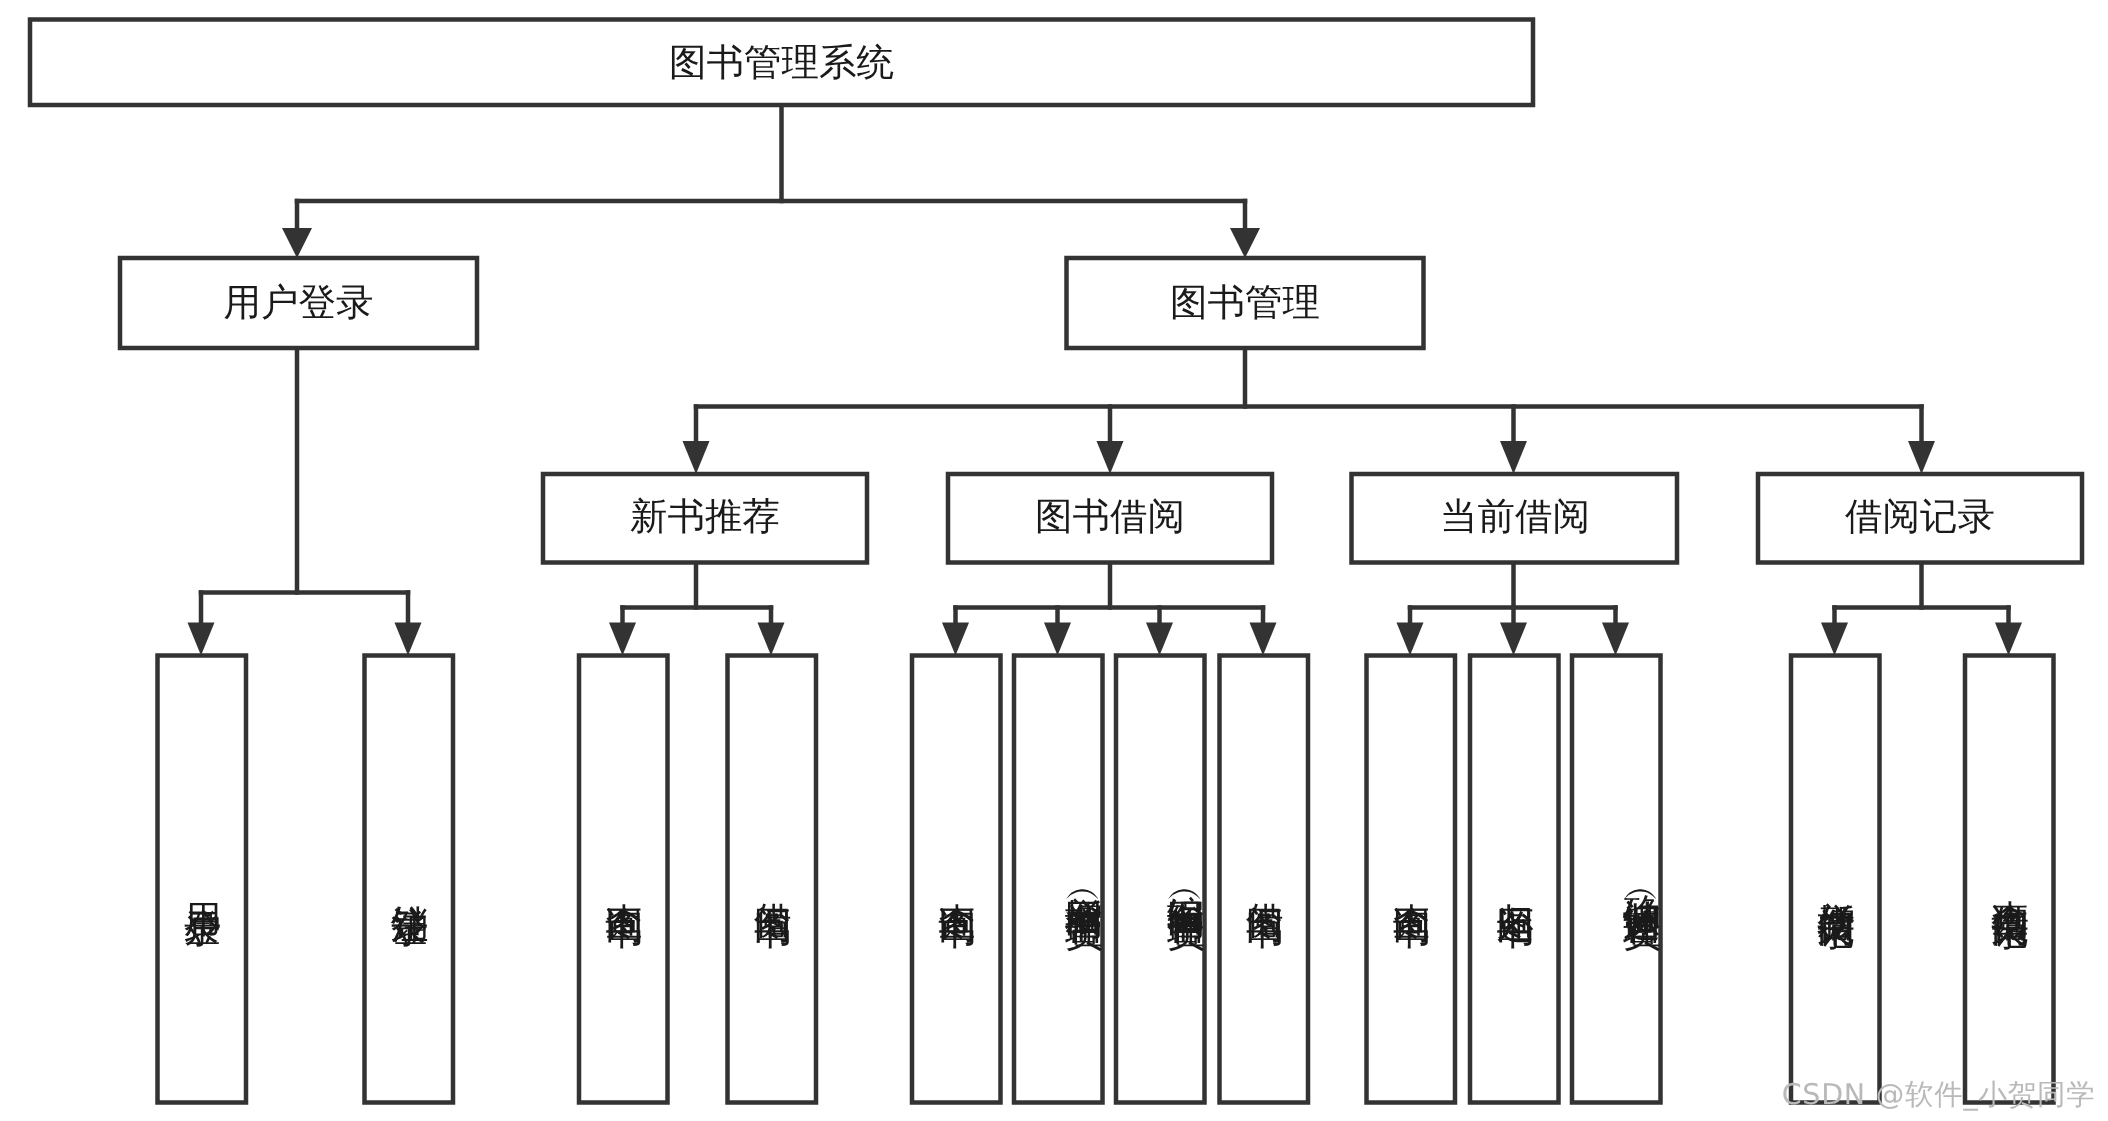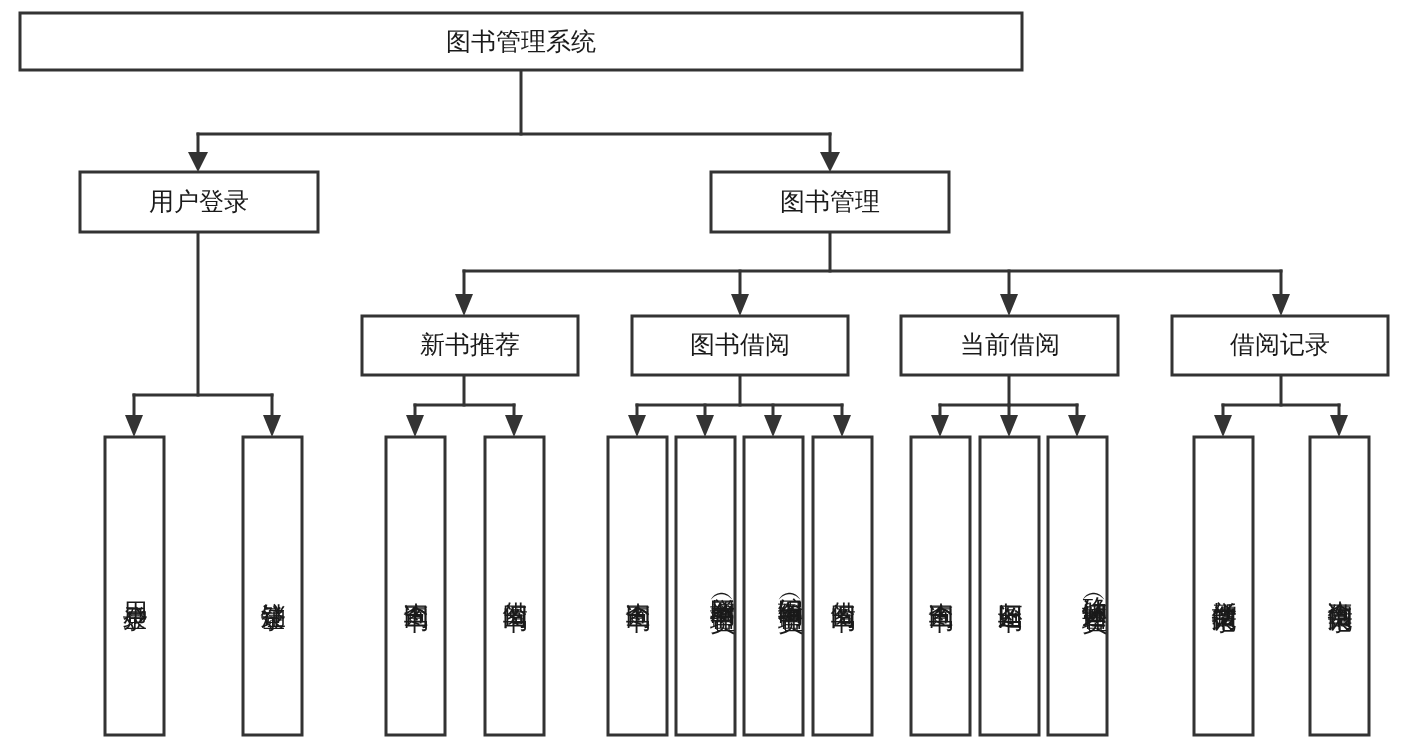--- a/index.html
+++ b/index.html
@@ -205,13 +205,14 @@
   <div class="node-label-v" style="left:744px; top:444px; width:59px; height:284px; align-items:flex-start;">编辑图书（管理员）</div>
   <div class="node-label-v" style="left:813px; top:437px; width:59px; height:298px;">借阅图书</div>
 
   <div class="node-label-v" style="left:911px; top:437px; width:59px; height:298px;">查询图书</div>
   <div class="node-label-v" style="left:980px; top:437px; width:59px; height:298px;">归还图书</div>
   <div class="node-label-v" style="left:1048px; top:444px; width:59px; height:284px; align-items:flex-start;">确认归还（管理员）</div>
 
   <div class="node-label-v" style="left:1194px; top:437px; width:59px; height:298px;">新增借阅记录</div>
   <div class="node-label-v" style="left:1310px; top:437px; width:59px; height:298px;">查询借阅记录</div>
 
+  <div class="watermark">CSDN @软件_小贺同学</div>
 </div>
 
 </body></html>

